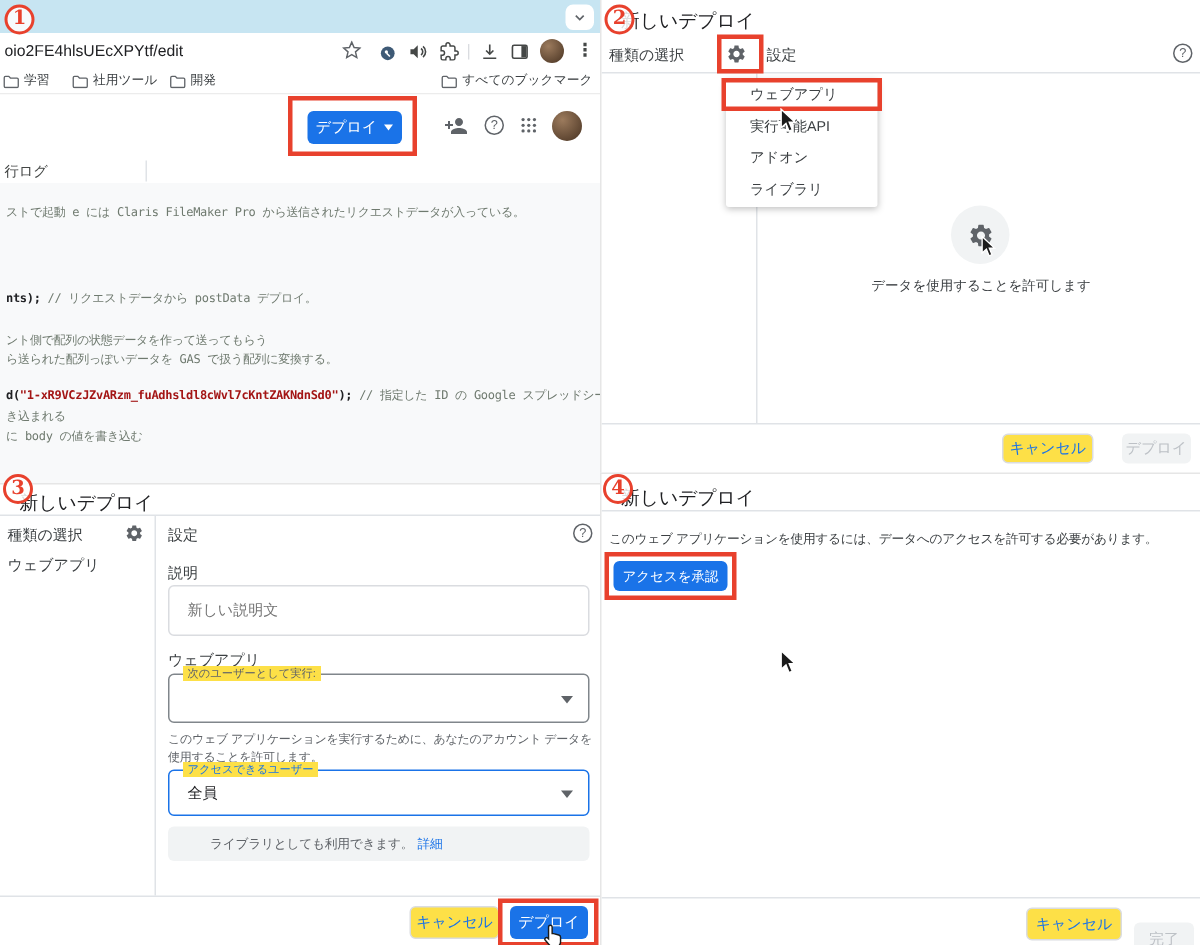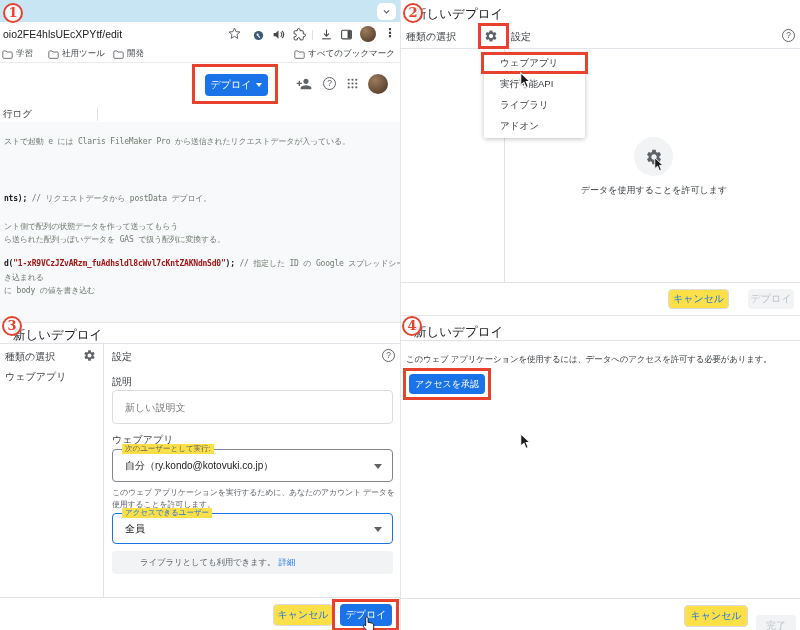--- a/index.html
+++ b/index.html
@@ -212,24 +212,24 @@
     <div class="vr" style="left:103px;top:48px;height:234px;"></div>
 
     <div class="menu" style="left:83px;top:53px;width:101px;height:85px;">
       <div class="menu-item">
           <span>ウェブアプリ</span>
         </div>
       <div class="menu-item">
           <span>実行可能API</span>
         </div>
       <div class="menu-item">
-          <span>ライブラリ</span>
+          <span>アドオン</span>
         </div>
       <div class="menu-item">
-          <span>アドオン</span>
+          <span>ライブラリ</span>
         </div>
     </div>
     <div class="redbox" style="left:80px;top:52px;width:107px;height:22px;"></div>
     <span class="cursor" style="left:118px;top:72px;">
       <svg width="12" height="17" viewBox="0 0 14 20">
           <path d="M2 1 L2 15.5 L5.8 12.2 L8.2 18.2 L10.8 17.1 L8.4 11.2 L13 11.2 Z" fill="#1b1b1b" stroke="#fff" stroke-width="1.2"></path>
         </svg>
     </span>
 
     <div class="abs" style="left:233px;top:137px;width:39px;height:39px;border-radius:50%;background:#f1f3f4;display:flex;align-items:center;justify-content:center;">
@@ -271,21 +271,20 @@
 
     <div class="abs" style="left:5px;top:47px;font-size:10px;color:#3c4043;white-space:nowrap;">ウェブアプリ</div>
 
     <div class="abs" style="left:112px;top:52px;font-size:10px;color:#3c4043;">説明</div>
     <input class="abs" style="left: 112px; top: 67px; width: 281px; height: 34px; border: 1px solid rgb(218, 220, 224); border-radius: 4px; padding: 0px 12px; font-size: 10px; font-family: inherit; color: rgb(32, 33, 36); outline: none; background: rgb(255, 255, 255);" placeholder="新しい説明文">
 
     <div class="abs" style="left:112px;top:110px;font-size:10px;color:#3c4043;">ウェブアプリ</div>
 
     <div class="fieldset" style="left:112px;top:126px;width:281px;height:33px;">
       <span class="legend">次のユーザーとして実行:</span>
-      <span class="fs-value">自分（ry.kondo@kotovuki.co.jp）</span>
       <span class="sel-arrow"></span>
     </div>
     <div class="note" style="left:112px;top:164px;width:285px;">このウェブ アプリケーションを実行するために、あなたのアカウント データを使用することを許可します。</div>
 
     <div class="fieldset focused" style="left:112px;top:190px;width:281px;height:31px;">
       <span class="legend blue">アクセスできるユーザー</span>
       <span class="fs-value">全員</span>
       <span class="sel-arrow"></span>
     </div>
 

